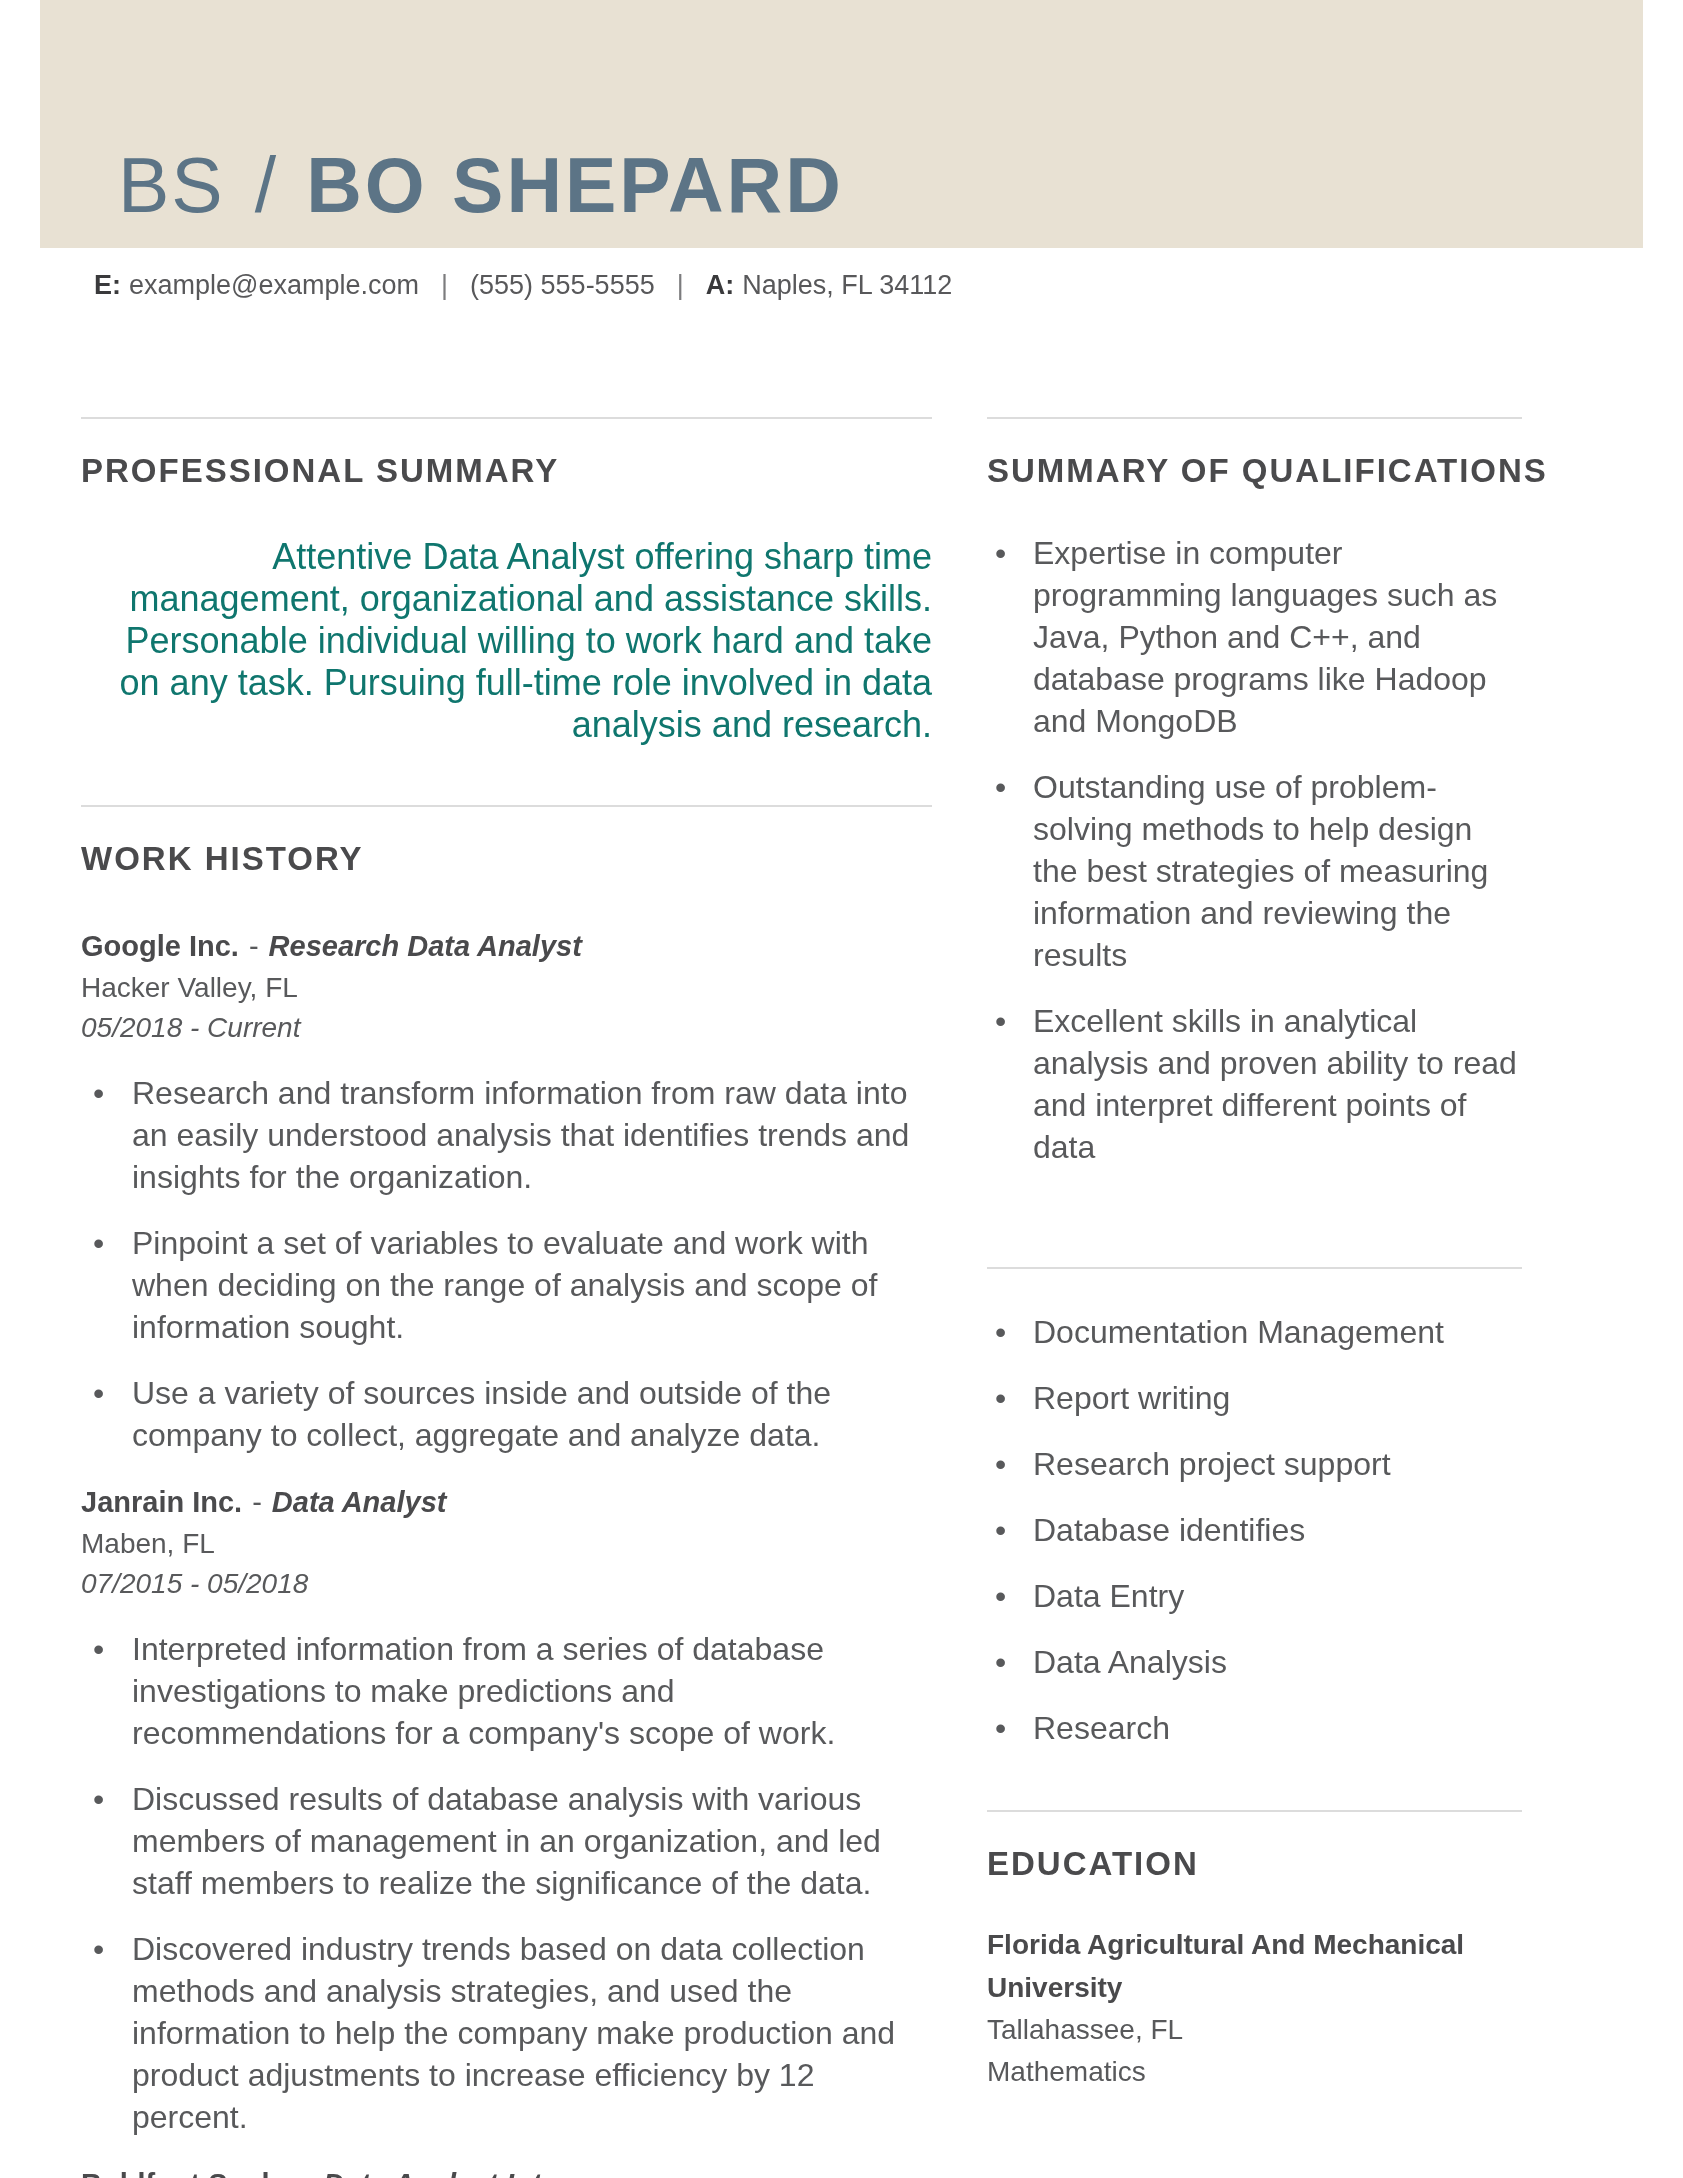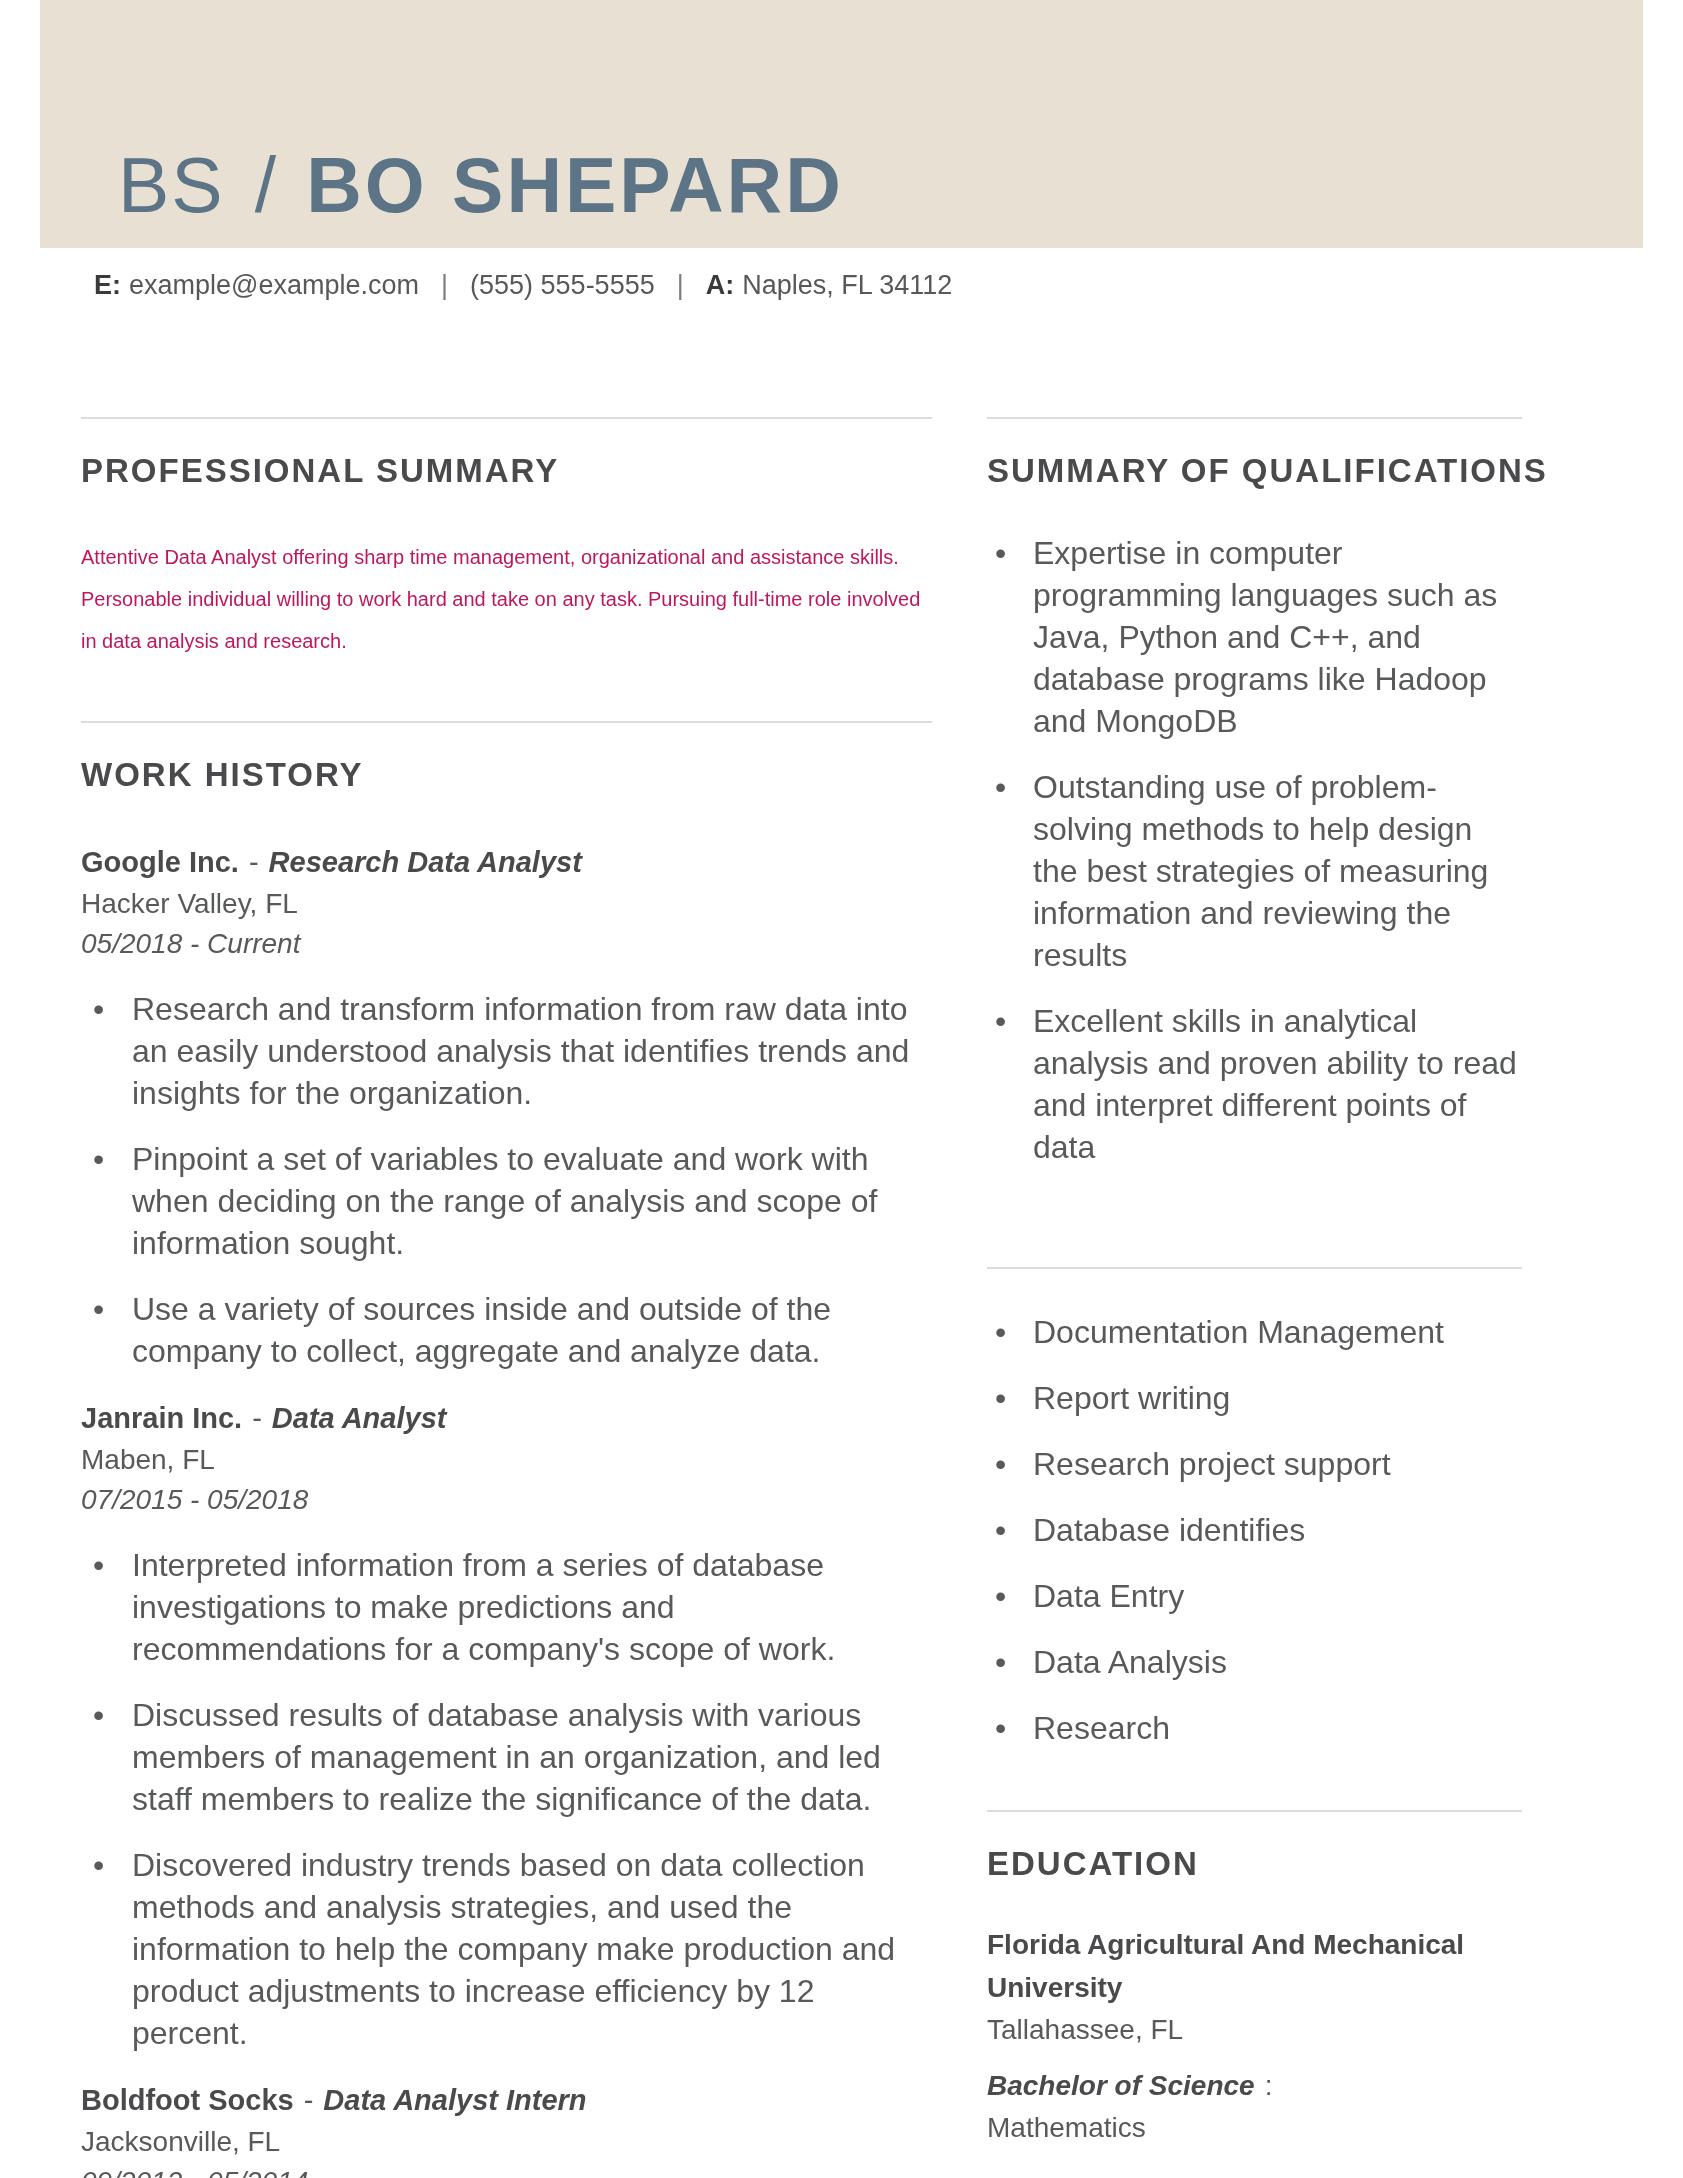--- a/index.html
+++ b/index.html
@@ -56,23 +56,24 @@
     margin-top: 33px;
     font-size: 33px;
     line-height: 38px;
     font-weight: 700;
     letter-spacing: 2px;
     color: #4a4a4c;
     white-space: nowrap;
   }
   .summary-text {
     margin-top: 46px;
-    font-size: 20px;
+    font-size: 36px;
     line-height: 42px;
-    color: #be185d;
+    color: #0f766e;
+    text-align: right;
   }
   .sec-gap-left  { margin-top: 59px; }
   .sec-gap-qual  { margin-top: 99px; }
   .sec-gap-skill { margin-top: 61px; }
   
   .job { margin-top: 24px; }
   .job.first { margin-top: 46px; }
   .job-title { font-size: 29px; line-height: 44px; color: #4a4a4c; }
   .job-title .company { font-weight: 700; }
   .job-title .dash { font-weight: 400; color: #58595b; margin: 0 10px; }
@@ -193,21 +194,18 @@
         <li>Database identifies</li>
         <li>Data Entry</li>
         <li>Data Analysis</li>
         <li>Research</li>
       </ul>
 
       <div class="divider sec-gap-skill"></div>
       <h2 class="sec-heading">EDUCATION</h2>
       <p class="edu-school">Florida Agricultural And Mechanical University</p>
       <div class="edu-loc">Tallahassee, FL</div>
-      <div class="edu-degree-line">
-        <span class="degree">Bachelor of Science</span><span class="suffix">:</span>
-      </div>
       <div class="edu-field">Mathematics</div>
 
     </div>
   </div>
 </div>
 
 
 </body></html>

